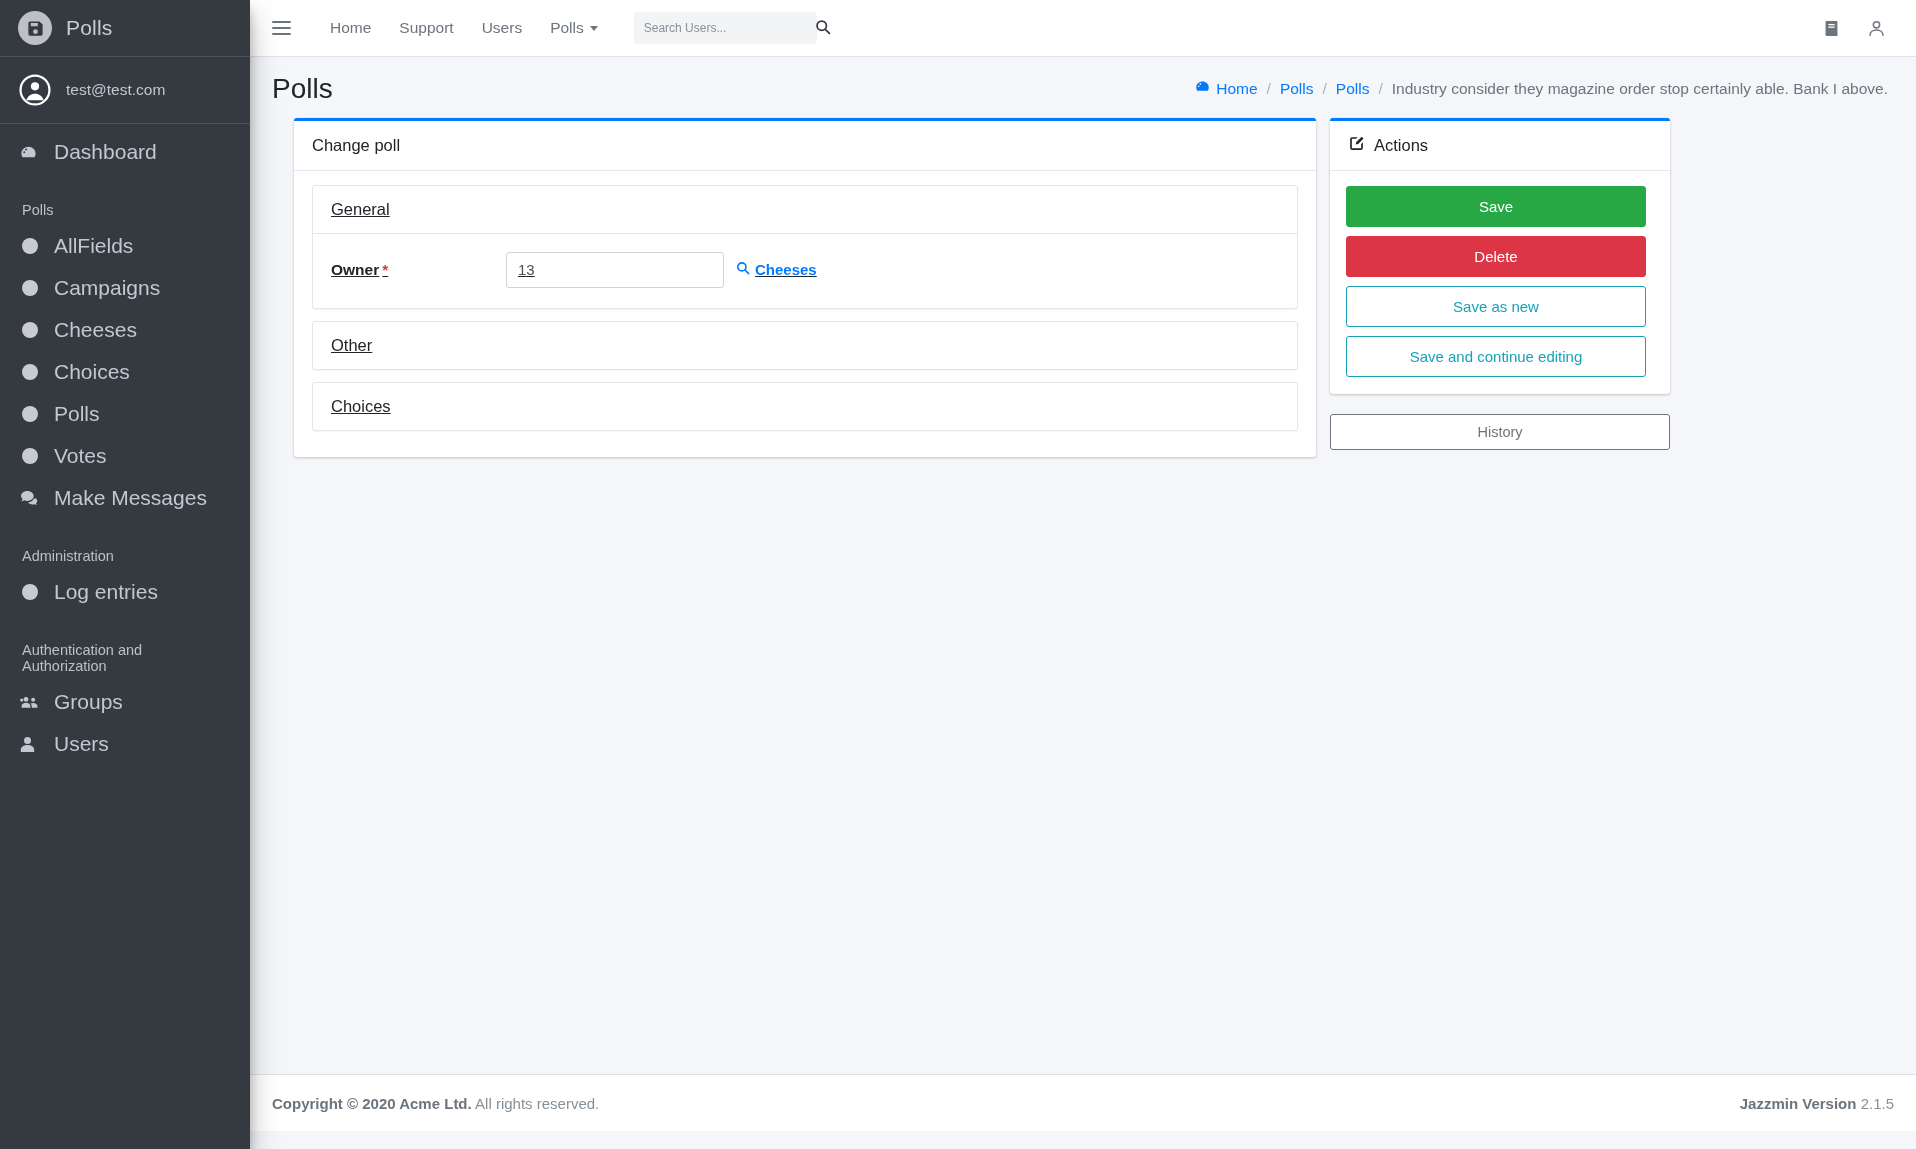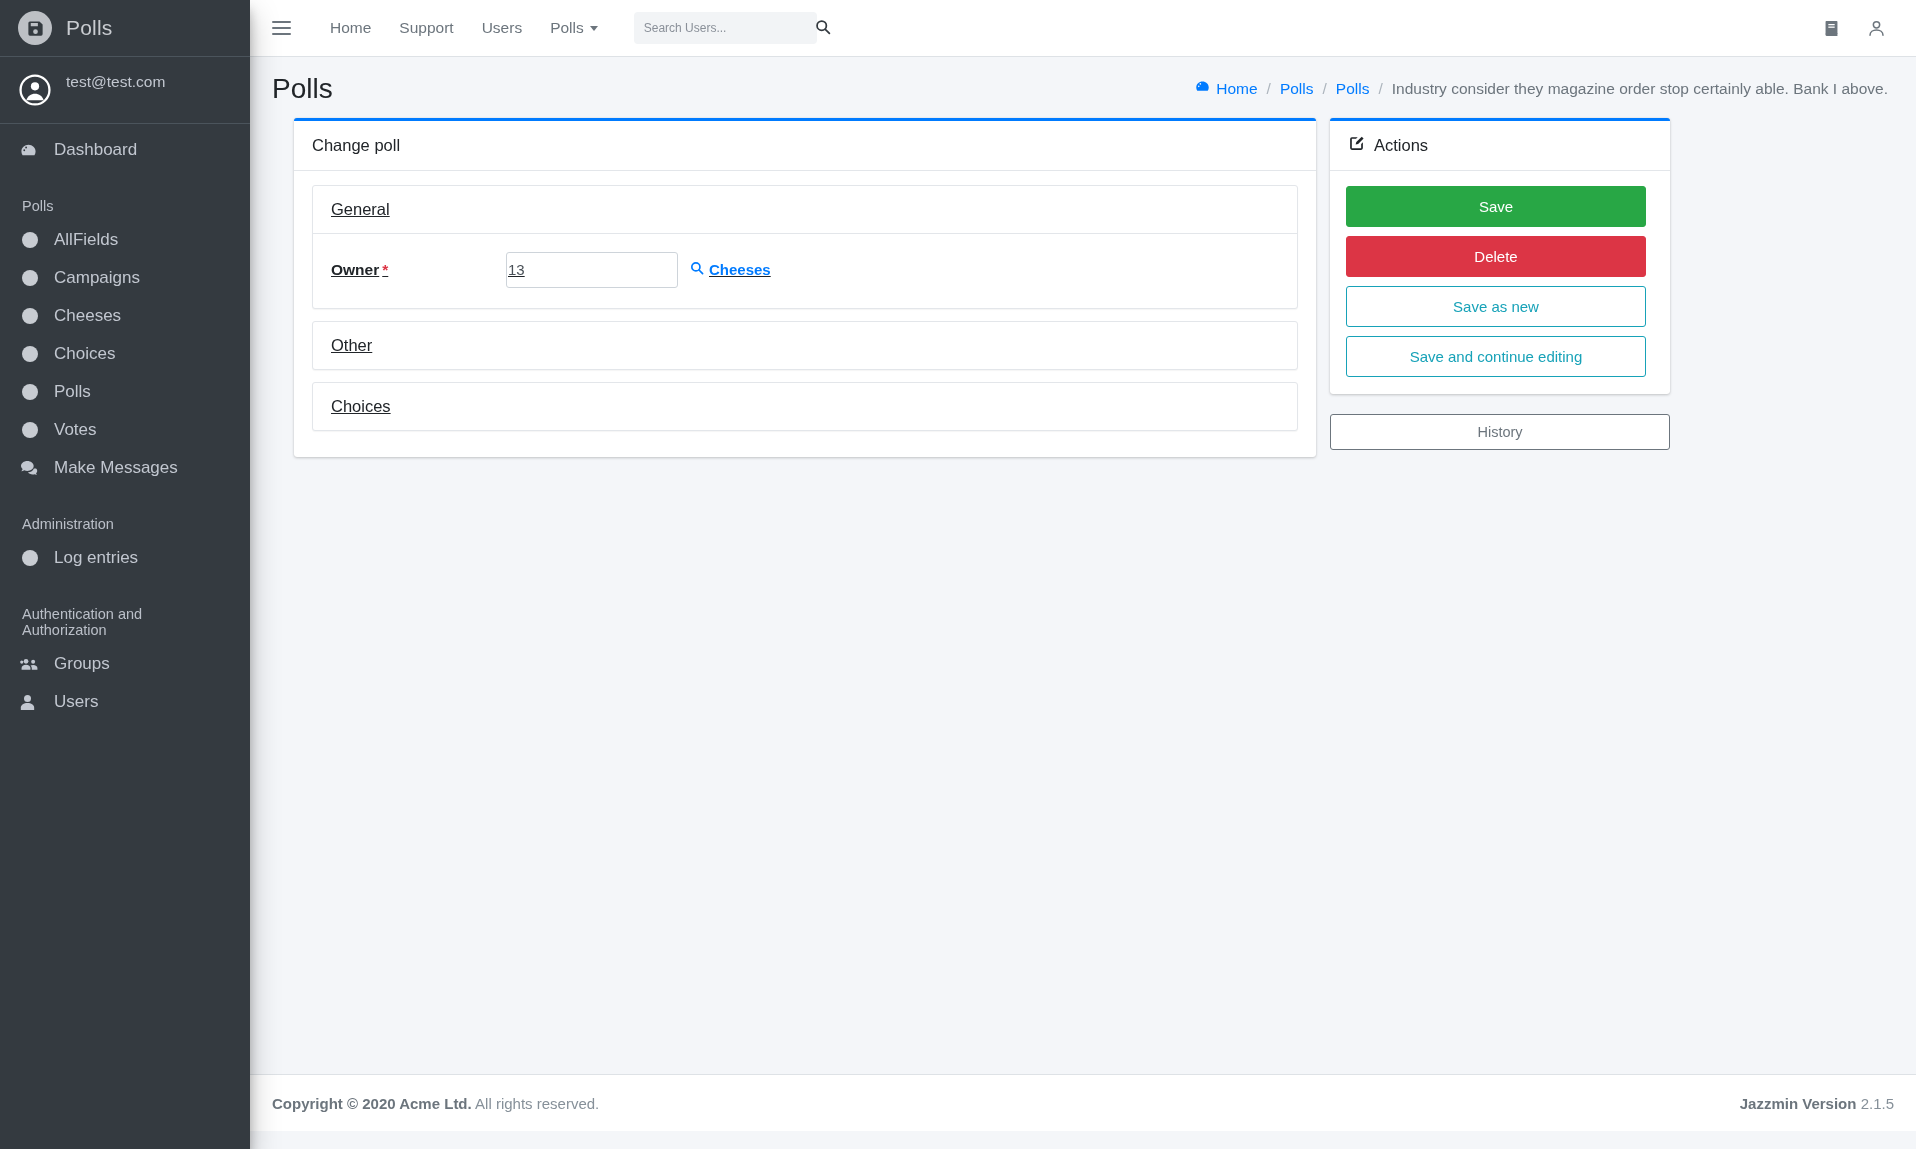--- a/index.html
+++ b/index.html
@@ -41,21 +41,21 @@
     flex: none;
     opacity: .85;
   }
   .brand-text {
     font-size: 21px;
     color: #c9ccd1;
     font-weight: 300;
     letter-spacing: .2px;
   }
   .user-panel {
-    display: flex; align-items: flex-start;
+    display: flex; align-items: center;
     padding: 16px 18px;
     border-bottom: 1px solid #4b545c;
   }
   .user-avatar {
     width: 34px; height: 34px;
     margin-right: 14px;
     flex: none;
   }
   .user-email {
     font-size: 15.5px;
@@ -69,21 +69,21 @@
     color: #c2c7d0;
     cursor: pointer;
     margin-bottom: 2px;
   }
   .nav-icon {
     width: 26px; min-width: 26px;
     margin-right: 8px;
     display: flex; align-items: center; justify-content: flex-start;
     color: #c2c7d0;
   }
-  .nav-label { font-size: 17px; }
+  .nav-label { font-size: 21px; }
   .nav-header {
     padding: 12px 12px 8px 12px;
     font-size: 14.5px;
     color: #c2c7d0;
     opacity: .95;
   }
   .dot {
     display: inline-block;
     width: 16px; height: 16px;
     border-radius: 50%;
@@ -254,24 +254,24 @@
     display: flex; align-items: center;
   }
   .form-label {
     width: 175px; flex: none;
     font-size: 15.5px;
     font-weight: bold;
     color: #212529;
   }
   .required-star { color: #dc3545; margin-left: 3px; font-weight: bold; }
   .form-control {
-    width: 172px; height: 36px;
+    width: 218px; height: 36px;
     border: 1px solid #ced4da;
     border-radius: 3px;
-    padding: 0 1px;
+    padding: 0 11px;
     font-family: "Liberation Sans", sans-serif;
     font-size: 15px;
     color: #495057;
     outline: none;
     background: #fff;
   }
   .related-lookup {
     margin-left: 12px;
     display: flex; align-items: center; gap: 5px;
     color: #007bff;

